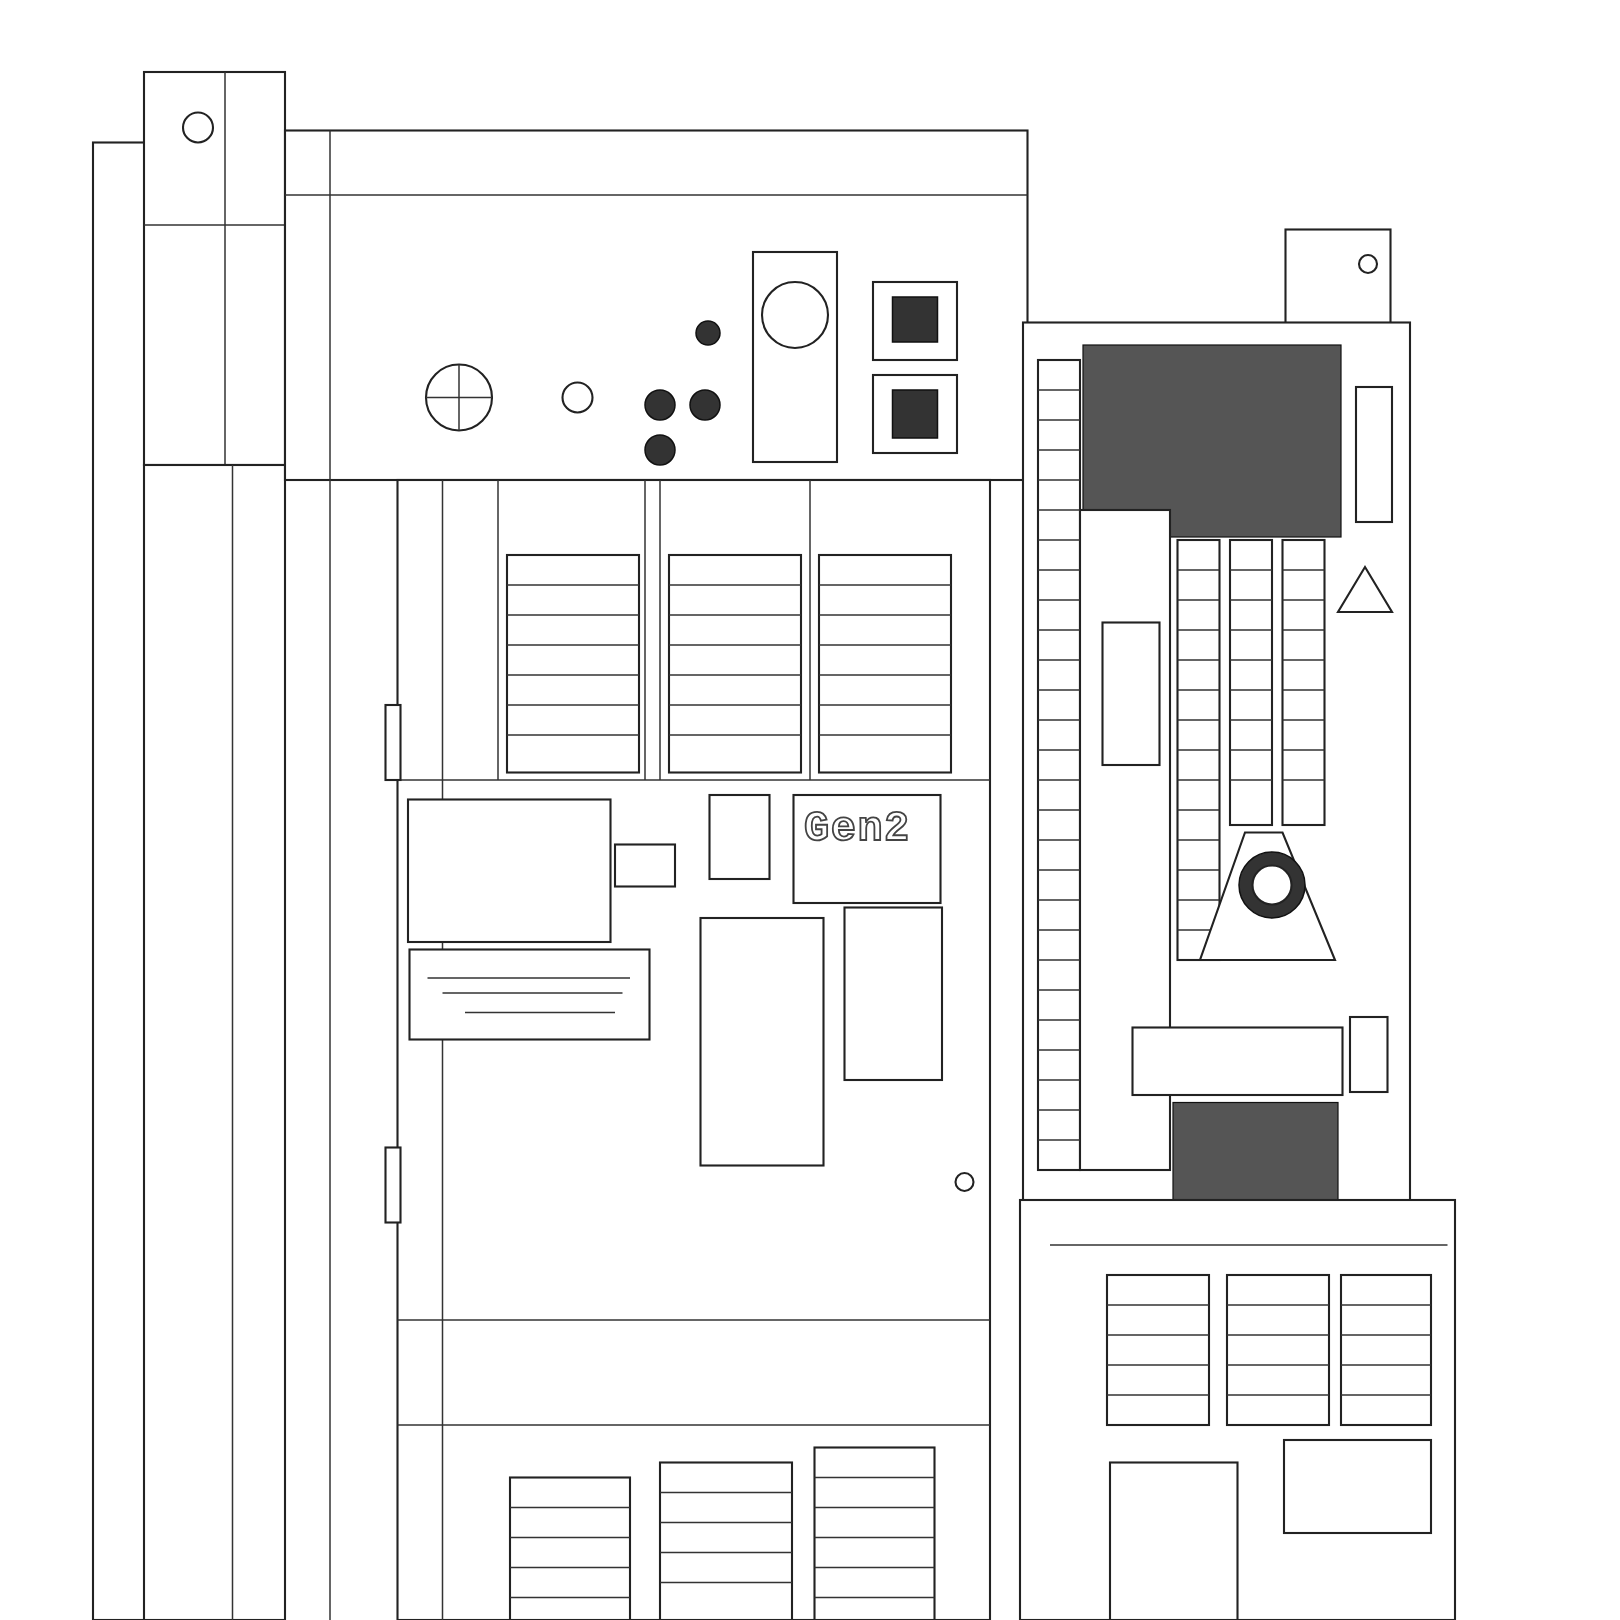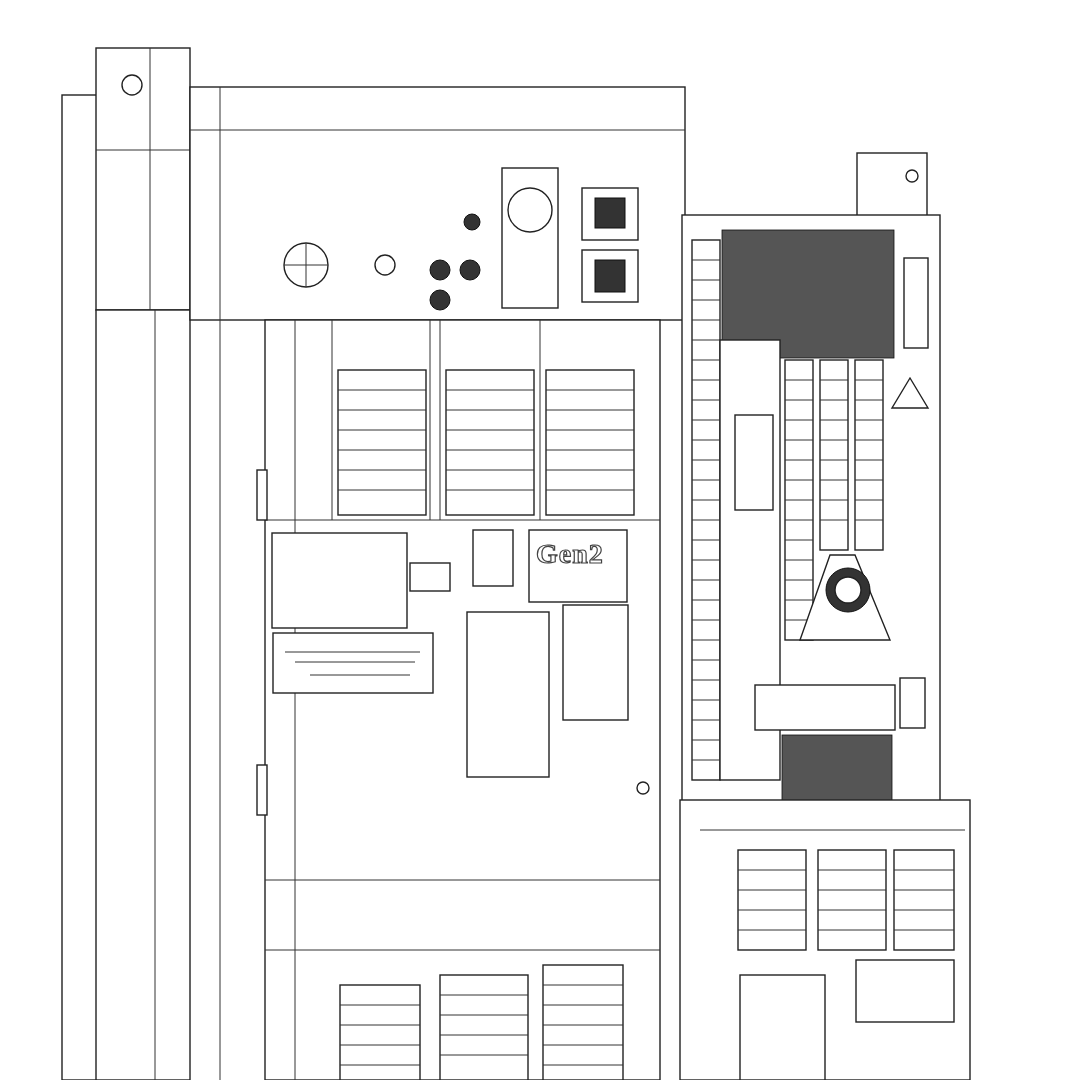--- a/index.html
+++ b/index.html
@@ -2,21 +2,21 @@
 <html><head>
 <meta charset="utf-8">
 <style>
 html,body{margin:0;padding:0;background:#fff;}
 #stage{position:relative;width:1080px;height:1080px;overflow:hidden;background:#fff;}
 svg{position:absolute;left:0;top:0;}
 .l{fill:#fff;stroke:#222;stroke-width:1.4;}
 .t{fill:none;stroke:#333;stroke-width:1;}
 .d{fill:#333;stroke:#111;stroke-width:1;}
 .g{fill:#555;stroke:#111;stroke-width:0.8;}
-#label{position:absolute;left:536px;top:538px;font-family:Liberation Serif, serif;font-weight:bold;font-size:28px;color:#fff;-webkit-text-stroke:1.2px #444;letter-spacing:1px;}
+#label{position:absolute;left:536px;top:538px;font-family:Liberation Mono, monospace;font-weight:bold;font-size:28px;color:#fff;-webkit-text-stroke:1.2px #444;letter-spacing:1px;}
 </style>
 </head>
 <body>
 
 <div id="stage">
 <svg width="1080" height="1080" viewBox="0 0 1080 1080">
 
   <rect class="l" x="62" y="95" width="40" height="985"></rect>
   <rect class="l" x="96" y="48" width="94" height="262"></rect>
   <line class="t" x1="150" y1="48" x2="150" y2="1080"></line>

